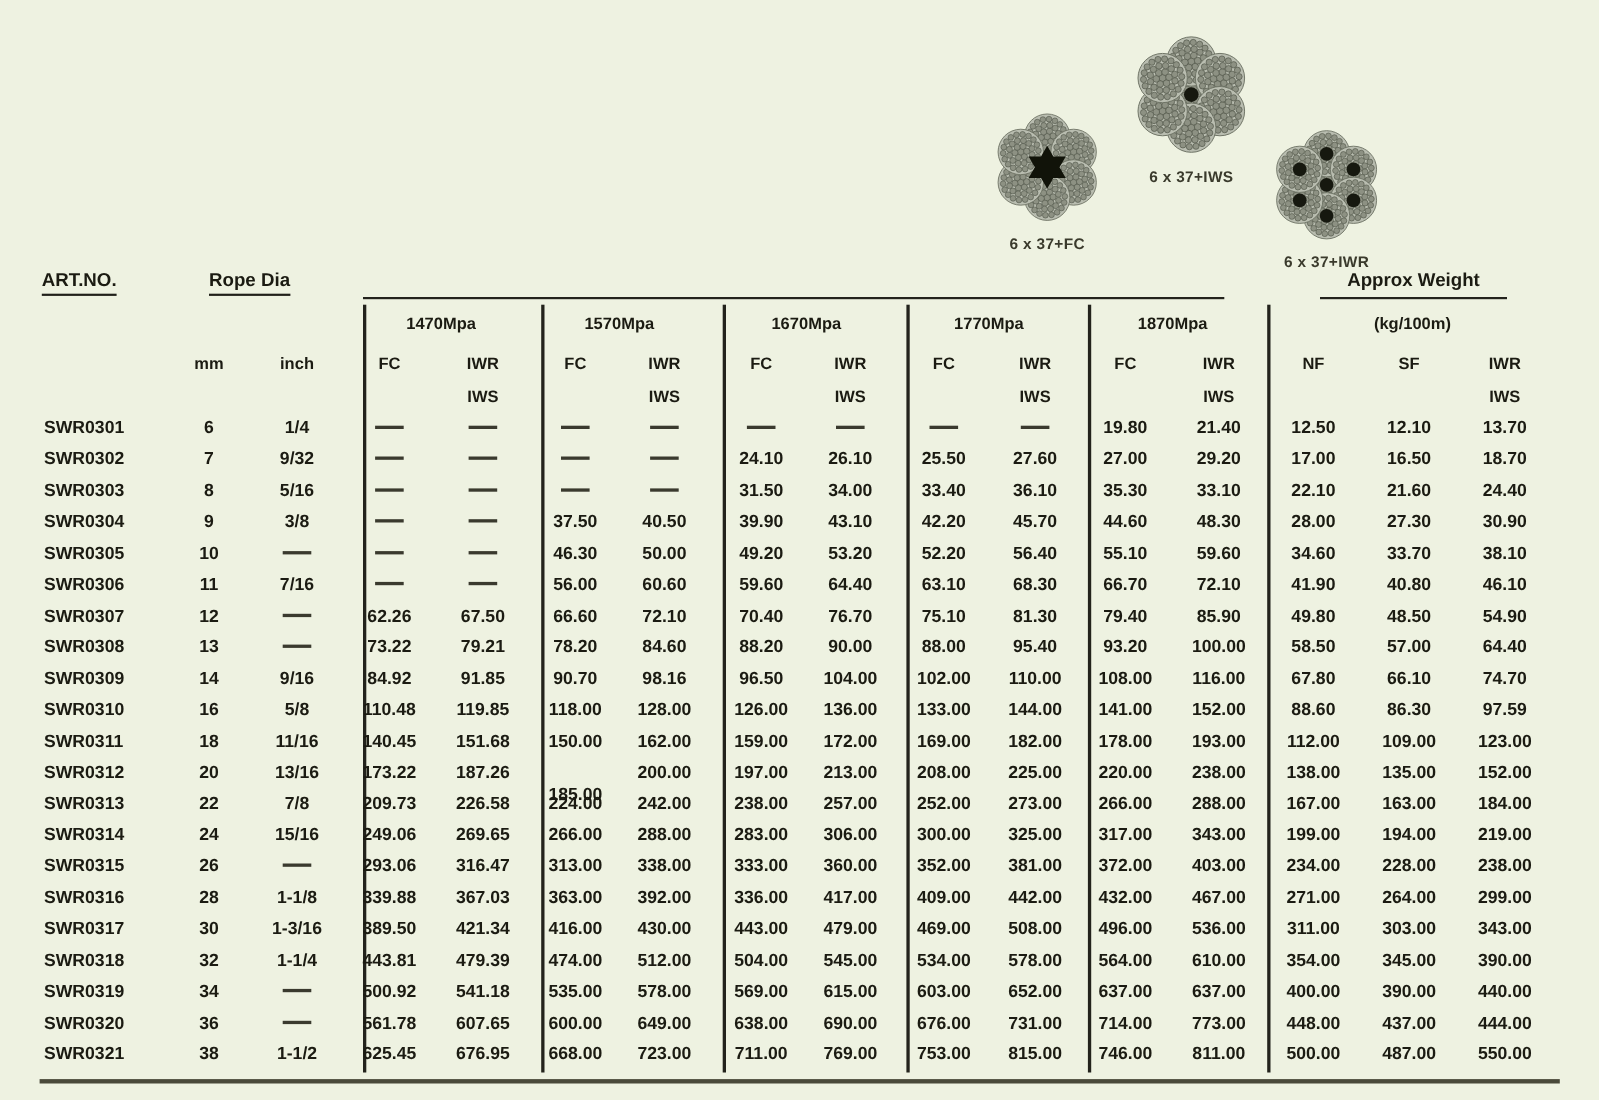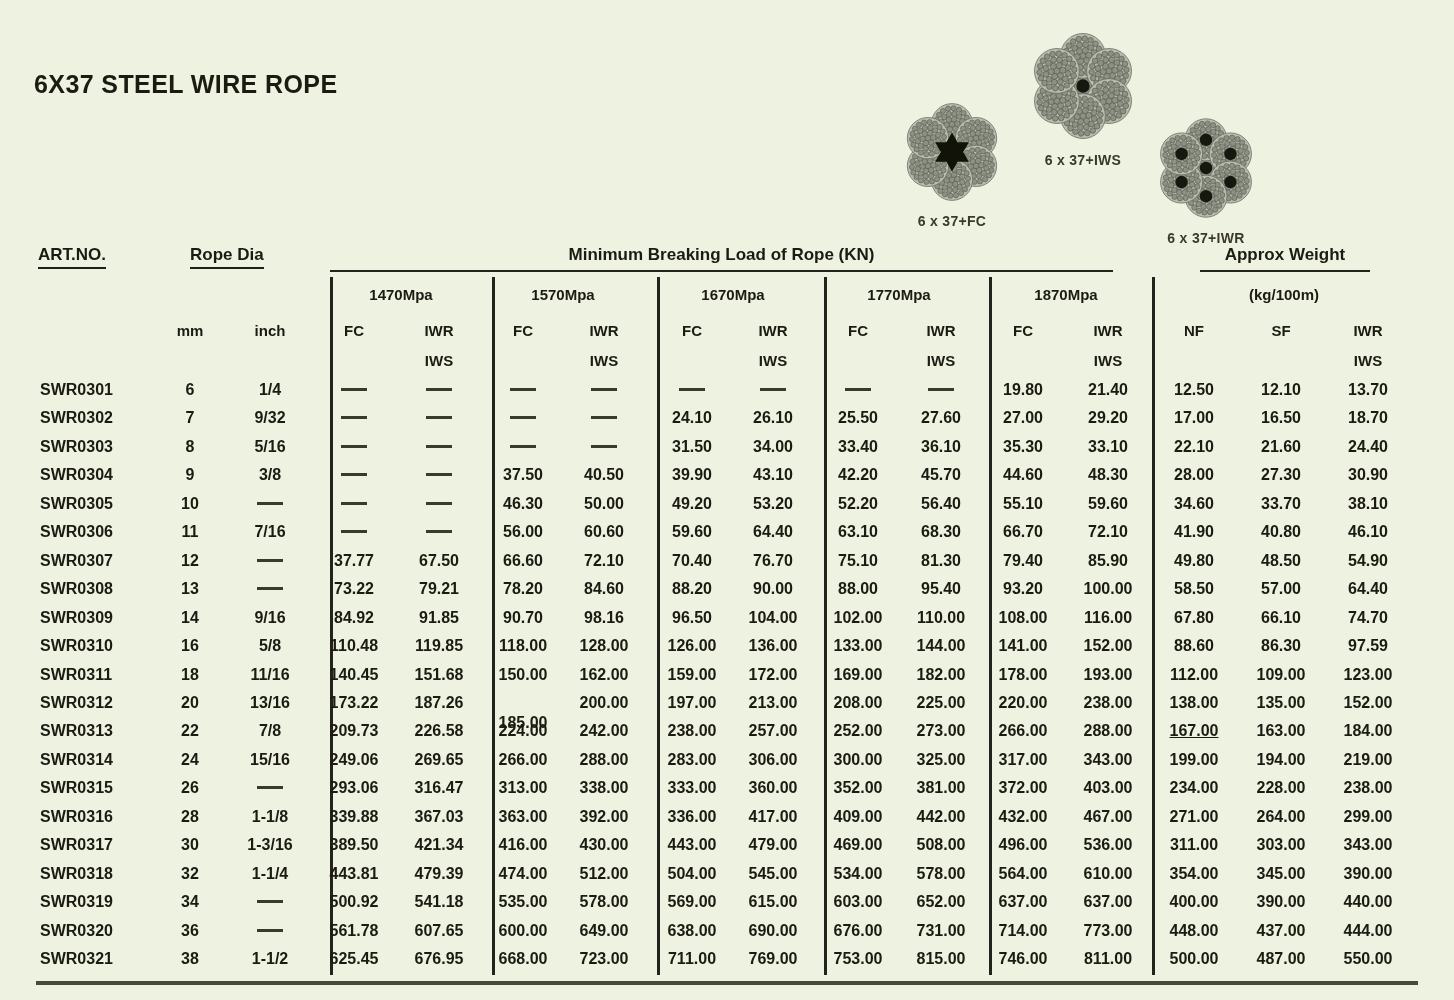--- a/index.html
+++ b/index.html
@@ -122,21 +122,20 @@
     height: 0;
     border-top: 3px solid #3a3a2e;
     vertical-align: 0.28em;
   }
 </style>
 </head>
 <body>
 
 <div class="sheet">
 
-  <div class="title">6X37 STEEL WIRE ROPE</div>
 
 
   <div id="diagrams">
       <div class="diagram" style="left: 893px; top: 93px; width: 118px;">
         <div class="rope" style="width: 118px; height: 118px;">
           <svg width="118" height="118" viewBox="0 0 100 100">
             <g>
               <circle cx="50" cy="26.5" r="17.5" fill="#b9bdb0" stroke="#6f7466" stroke-width="0.7"></circle>
               <circle cx="50.00" cy="26.50" r="2.6" fill="#8d9183" stroke="#4e5246" stroke-width="0.45"></circle>
               <circle cx="52.79" cy="30.16" r="2.4" fill="#8d9183" stroke="#4e5246" stroke-width="0.45"></circle>
@@ -961,21 +960,20 @@
             </g>
           </svg>
         </div>
         <div class="caption">6 x 37+IWR</div>
       </div>
     </div>
 
   <div class="tablearea" id="tablearea">
       <div class="hdr u" style="left: 38px; top: 245px;">ART.NO.</div>
       <div class="hdr u" style="left: 190px; top: 245px;">Rope Dia</div>
-      <div class="hdr" style="left: 330px; top: 245px; width: 783px; text-align: center;">Minimum Breaking Load of Rope (KN)</div>
       <div class="hline" style="left: 330px; top: 270px; width: 783px;"></div>
       <div class="hdr" style="left: 1200px; top: 245px; width: 170px; text-align: center;">Approx Weight</div>
       <div class="hline" style="left: 1200px; top: 270px; width: 170px;"></div>
       <div class="vline" style="left: 330px; top: 277px; height: 698px;"></div>
       <div class="sub" style="left: 341px; top: 286px; width: 120px;">1470Mpa</div>
       <div class="sub" style="left: 314px; top: 322px; width: 80px;">FC</div>
       <div class="sub" style="left: 399px; top: 322px; width: 80px;">IWR</div>
       <div class="sub" style="left: 399px; top: 352px; width: 80px;">IWS</div>
       <div class="vline" style="left: 492px; top: 277px; height: 698px;"></div>
       <div class="sub" style="left: 503px; top: 286px; width: 120px;">1570Mpa</div>
@@ -1097,21 +1095,21 @@
       <div class="cell" style="left: 858px; top: 523px;">63.10</div>
       <div class="cell" style="left: 941px; top: 523px;">68.30</div>
       <div class="cell" style="left: 1023px; top: 523px;">66.70</div>
       <div class="cell" style="left: 1108px; top: 523px;">72.10</div>
       <div class="cell" style="left: 1194px; top: 523px;">41.90</div>
       <div class="cell" style="left: 1281px; top: 523px;">40.80</div>
       <div class="cell" style="left: 1368px; top: 523px;">46.10</div>
       <div class="cell left" style="left: 40px; top: 552px;">SWR0307</div>
       <div class="cell" style="left: 190px; top: 552px;">12</div>
       <div class="cell" style="left: 270px; top: 552px;"><span class="dash"></span></div>
-      <div class="cell" style="left: 354px; top: 552px;">37.77</div>
+      <div class="cell" style="left: 354px; top: 552px;">62.26</div>
       <div class="cell" style="left: 439px; top: 552px;">67.50</div>
       <div class="cell" style="left: 523px; top: 552px;">66.60</div>
       <div class="cell" style="left: 604px; top: 552px;">72.10</div>
       <div class="cell" style="left: 692px; top: 552px;">70.40</div>
       <div class="cell" style="left: 773px; top: 552px;">76.70</div>
       <div class="cell" style="left: 858px; top: 552px;">75.10</div>
       <div class="cell" style="left: 941px; top: 552px;">81.30</div>
       <div class="cell" style="left: 1023px; top: 552px;">79.40</div>
       <div class="cell" style="left: 1108px; top: 552px;">85.90</div>
       <div class="cell" style="left: 1194px; top: 552px;">49.80</div>
@@ -1203,21 +1201,21 @@
       <div class="cell" style="left: 354px; top: 722px;">209.73</div>
       <div class="cell" style="left: 439px; top: 722px;">226.58</div>
       <div class="cell" style="left: 523px; top: 722px;">224.00</div>
       <div class="cell" style="left: 604px; top: 722px;">242.00</div>
       <div class="cell" style="left: 692px; top: 722px;">238.00</div>
       <div class="cell" style="left: 773px; top: 722px;">257.00</div>
       <div class="cell" style="left: 858px; top: 722px;">252.00</div>
       <div class="cell" style="left: 941px; top: 722px;">273.00</div>
       <div class="cell" style="left: 1023px; top: 722px;">266.00</div>
       <div class="cell" style="left: 1108px; top: 722px;">288.00</div>
-      <div class="cell" style="left: 1194px; top: 722px; text-decoration: underline;">167.00</div>
+      <div class="cell" style="left: 1194px; top: 722px;">167.00</div>
       <div class="cell" style="left: 1281px; top: 722px;">163.00</div>
       <div class="cell" style="left: 1368px; top: 722px;">184.00</div>
       <div class="cell left" style="left: 40px; top: 751px;">SWR0314</div>
       <div class="cell" style="left: 190px; top: 751px;">24</div>
       <div class="cell" style="left: 270px; top: 751px;">15/16</div>
       <div class="cell" style="left: 354px; top: 751px;">249.06</div>
       <div class="cell" style="left: 439px; top: 751px;">269.65</div>
       <div class="cell" style="left: 523px; top: 751px;">266.00</div>
       <div class="cell" style="left: 604px; top: 751px;">288.00</div>
       <div class="cell" style="left: 692px; top: 751px;">283.00</div>

